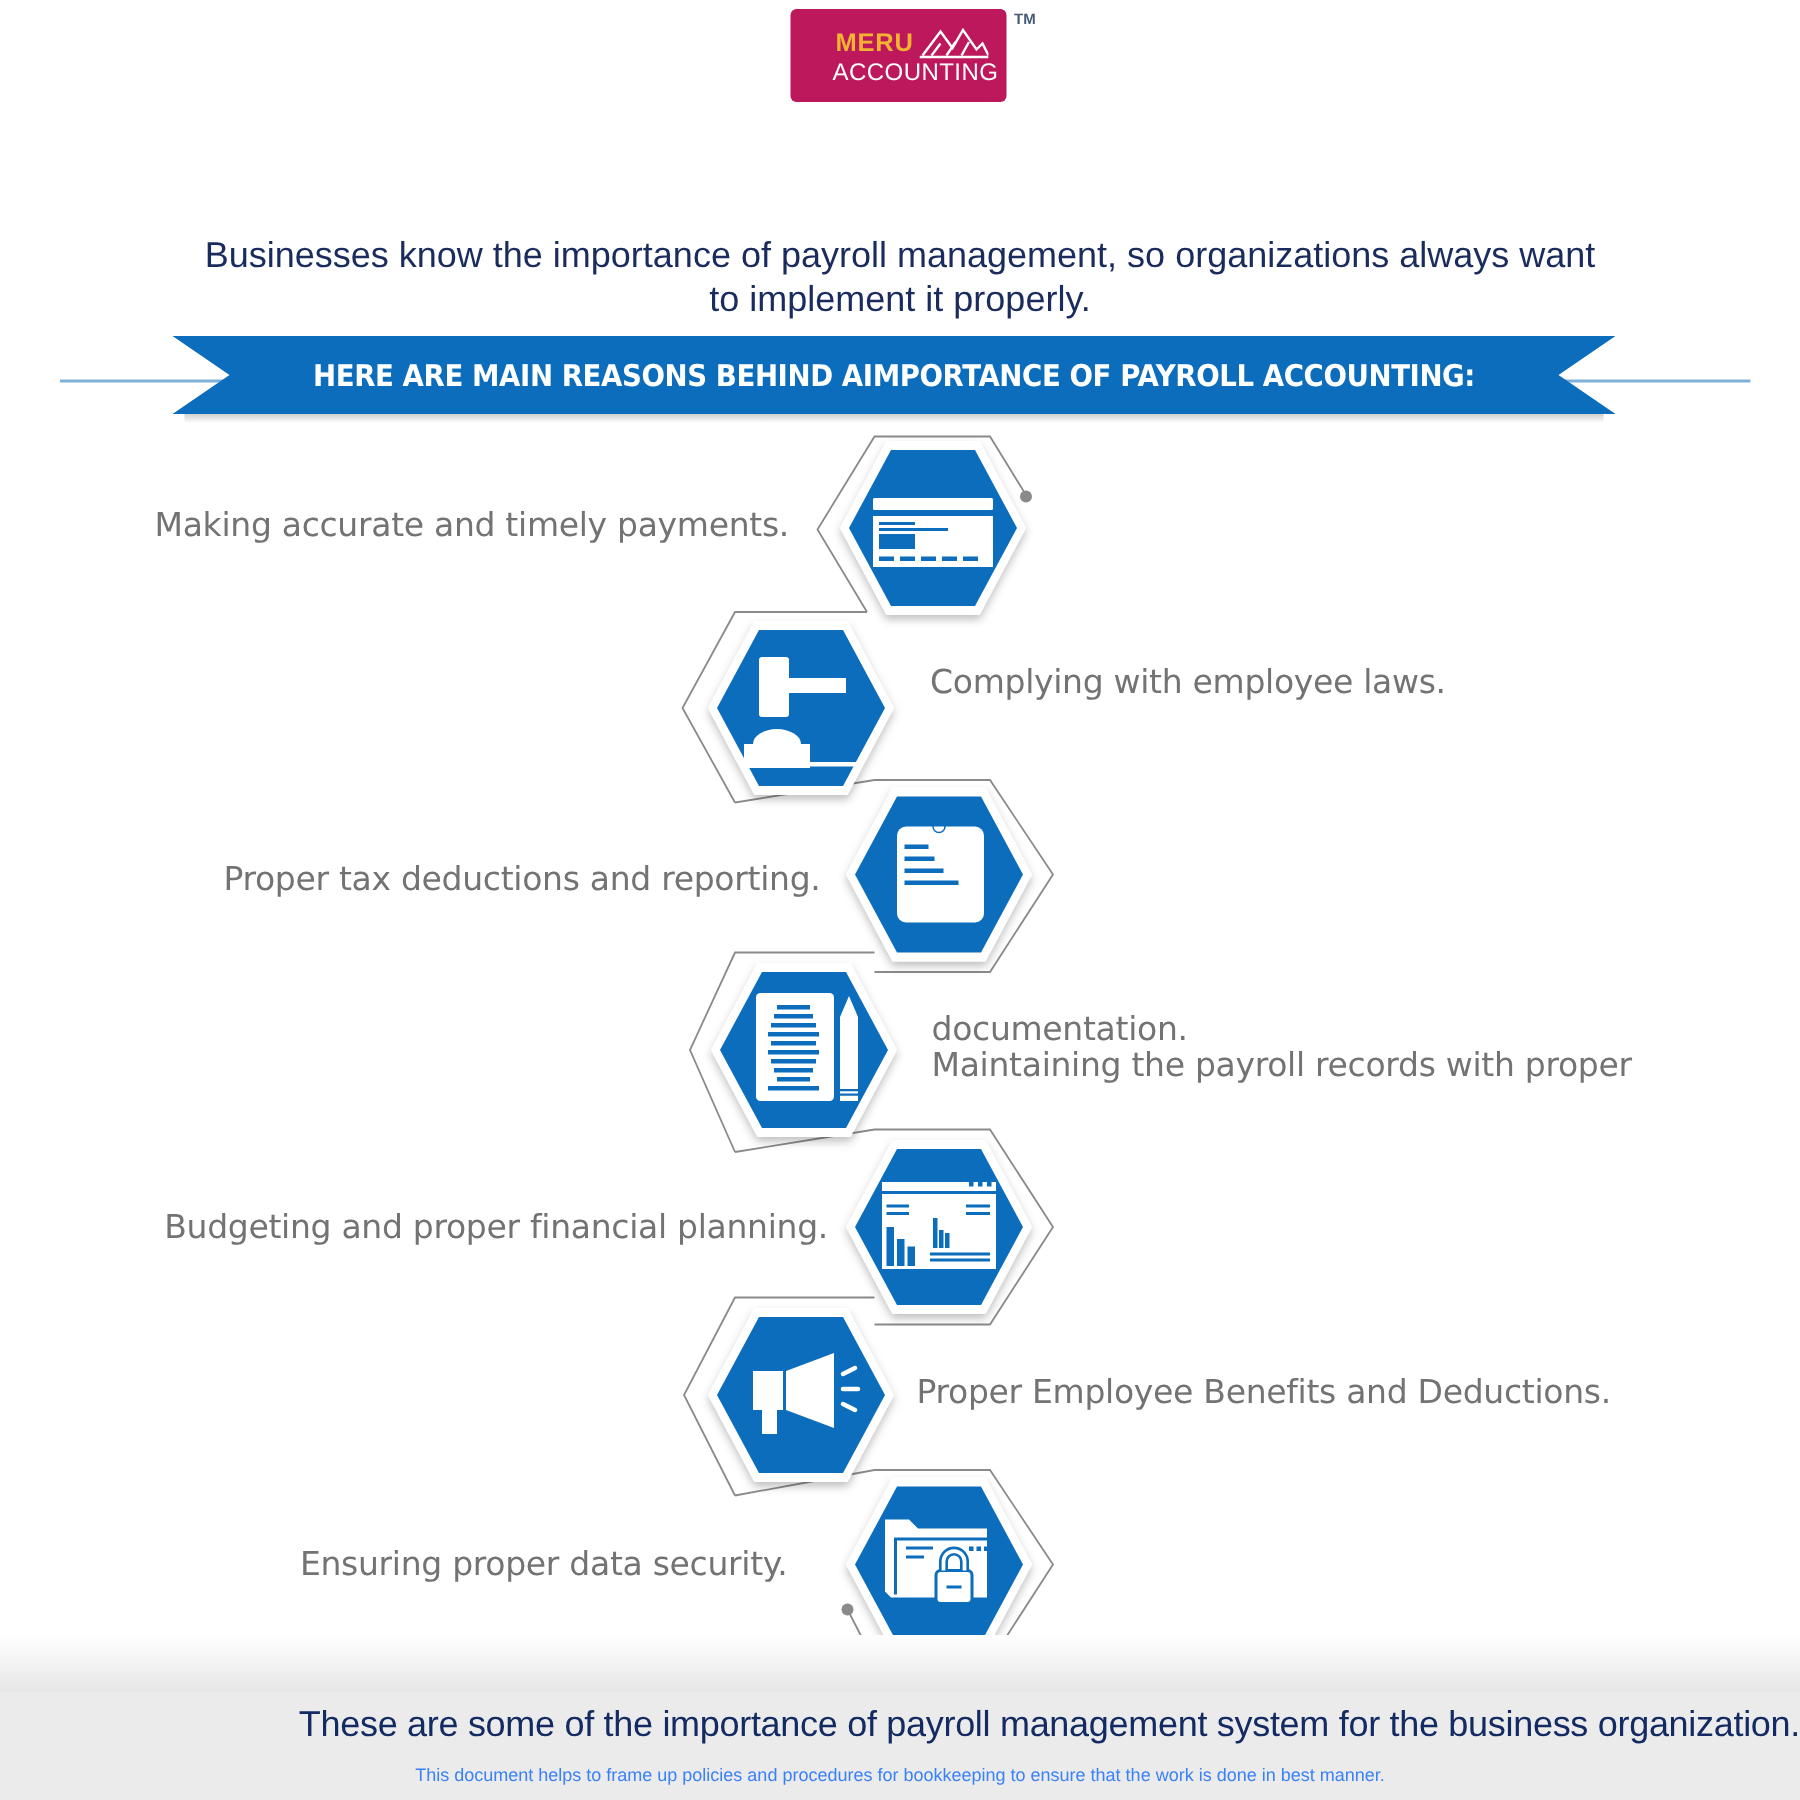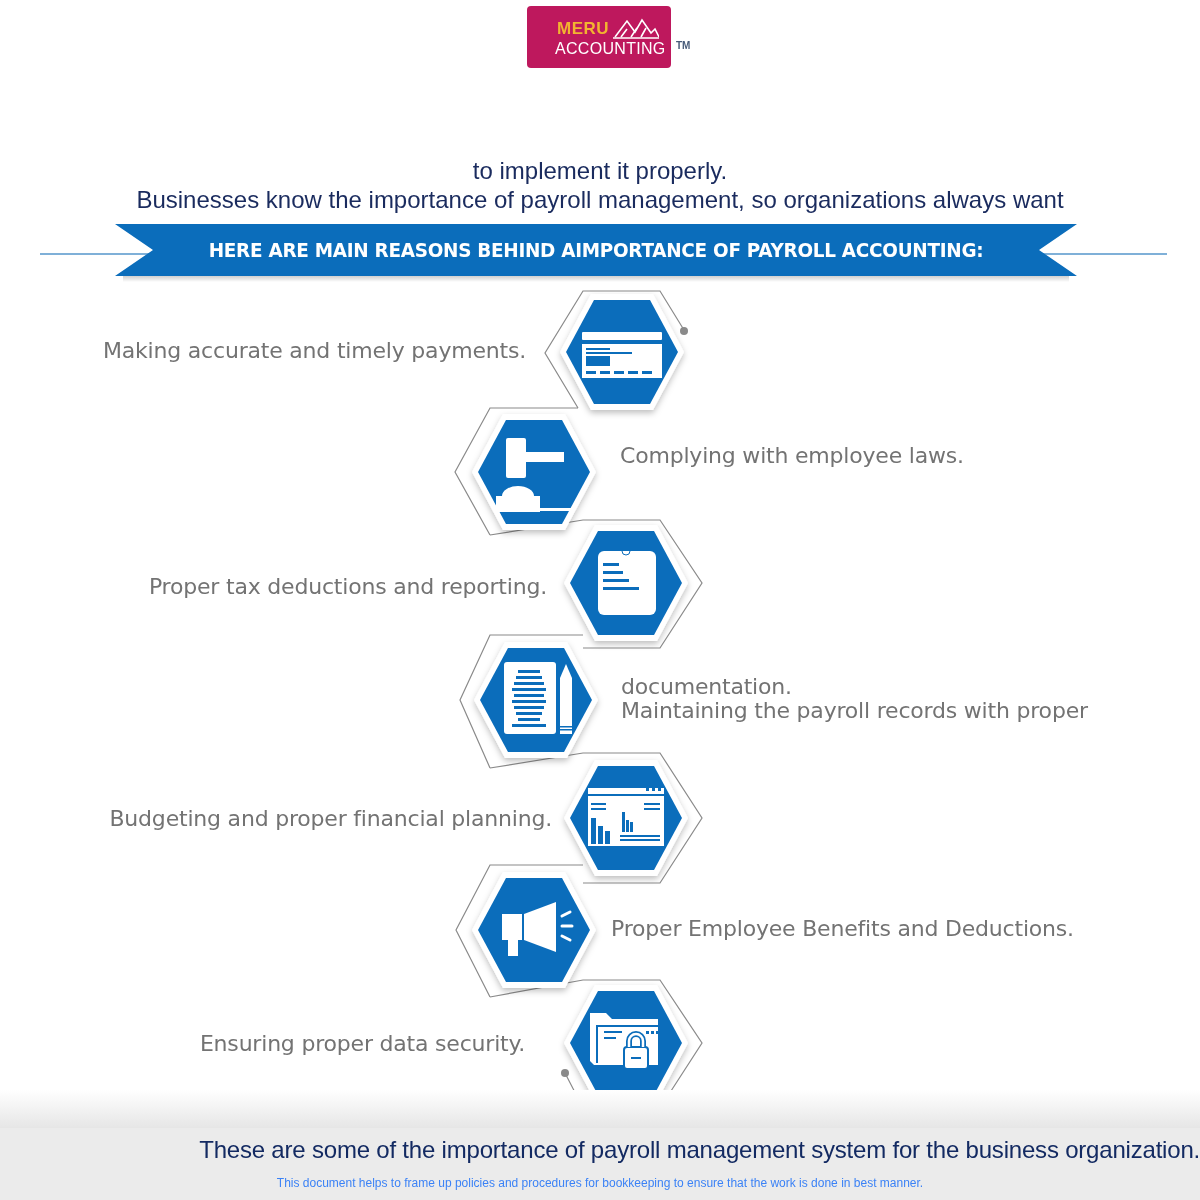--- a/index.html
+++ b/index.html
@@ -35,27 +35,27 @@
   <span class="meru">MERU</span>
   <svg class="mtn" viewBox="0 0 46 24">
     <g fill="none" stroke="#ffffff" stroke-width="1.6">
       <path d="M2 21 L14 5 L22 16 L29 4 L38 17 L42 13 L46 21"></path>
       <path d="M8 21 L14 13 M18 21 L24 12 M28 21 L33 12"></path>
       <path d="M0 22 L46 22"></path>
     </g>
   </svg>
   <span class="acc">ACCOUNTING</span>
 </div>
-<span class="tm" style="position:absolute;left:676px;top:8px;font-size:10px;font-weight:bold;color:#465a78;margin-top:32px;">TM</span>
+<span class="tm" style="position:absolute;left:676px;top:8px;font-size:10px;font-weight:bold;color:#465a78;">TM</span>
 
 <div class="title">
 </div>
 <div class="subtitle">
+  <div>Businesses know the importance of payroll management, so organizations always want</div>
   <div>to implement it properly.</div>
-  <div>Businesses know the importance of payroll management, so organizations always want</div>
 </div>
 
 <div class="hline" style="left:40px;width:115px;"></div>
 <div class="hline" style="left:1040px;width:127px;"></div>
 <svg class="banner" viewBox="0 0 962 58" preserveAspectRatio="none">
   <defs>
     <linearGradient id="bshadow" x1="0" y1="0" x2="0" y2="1">
       <stop offset="0" stop-color="#000" stop-opacity="0.25"></stop>
       <stop offset="1" stop-color="#000" stop-opacity="0"></stop>
     </linearGradient>

